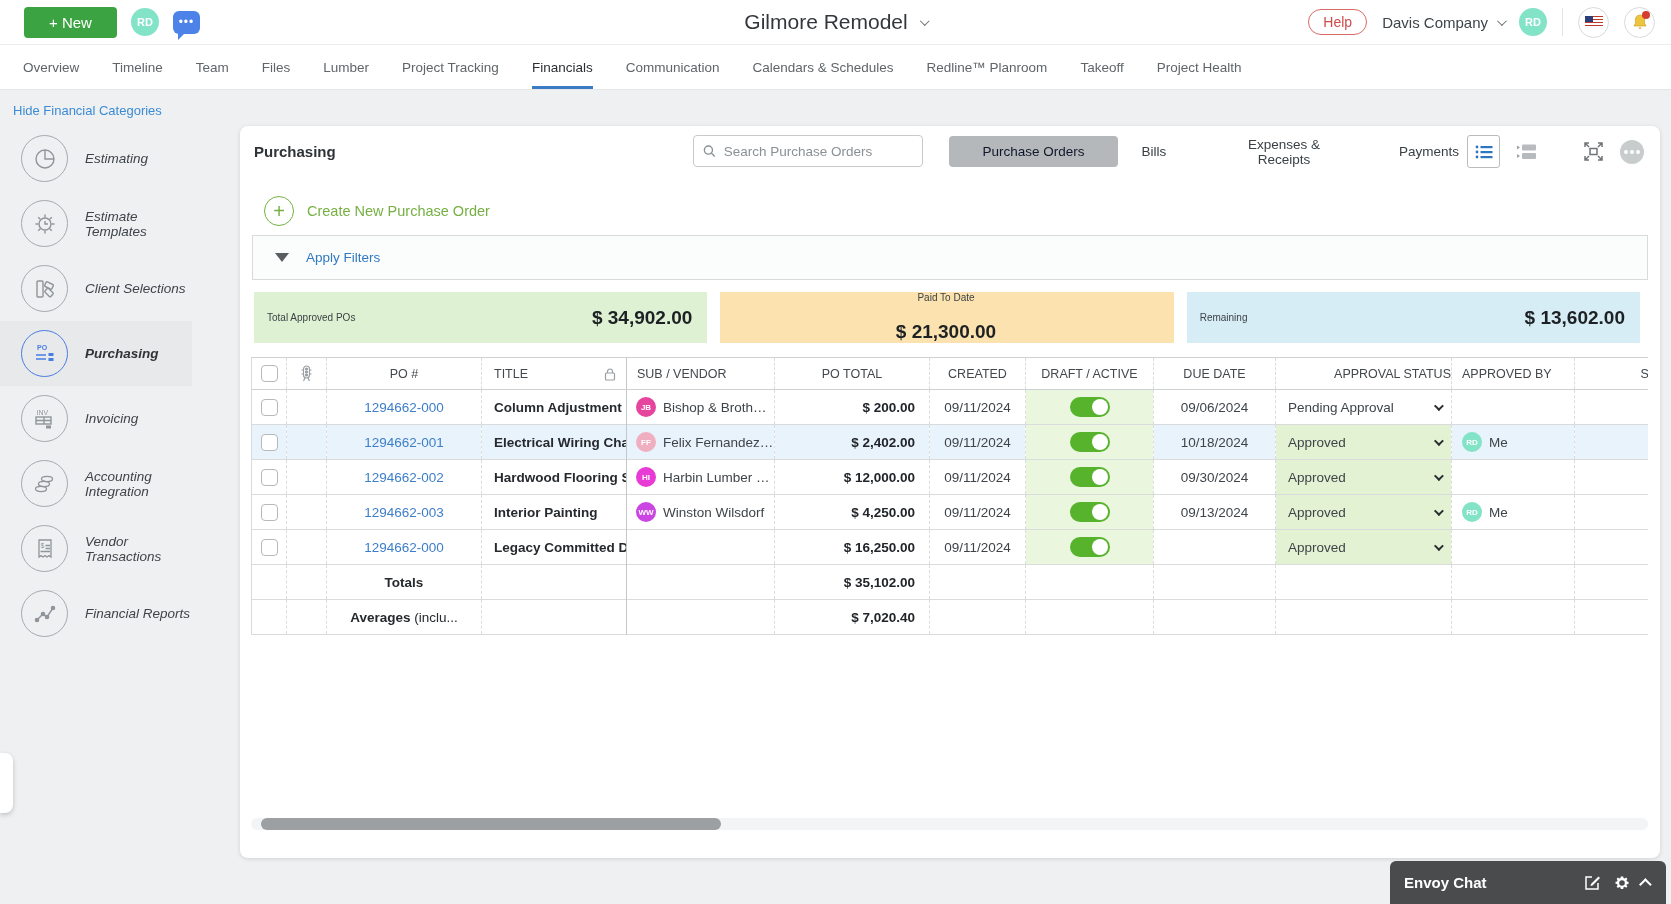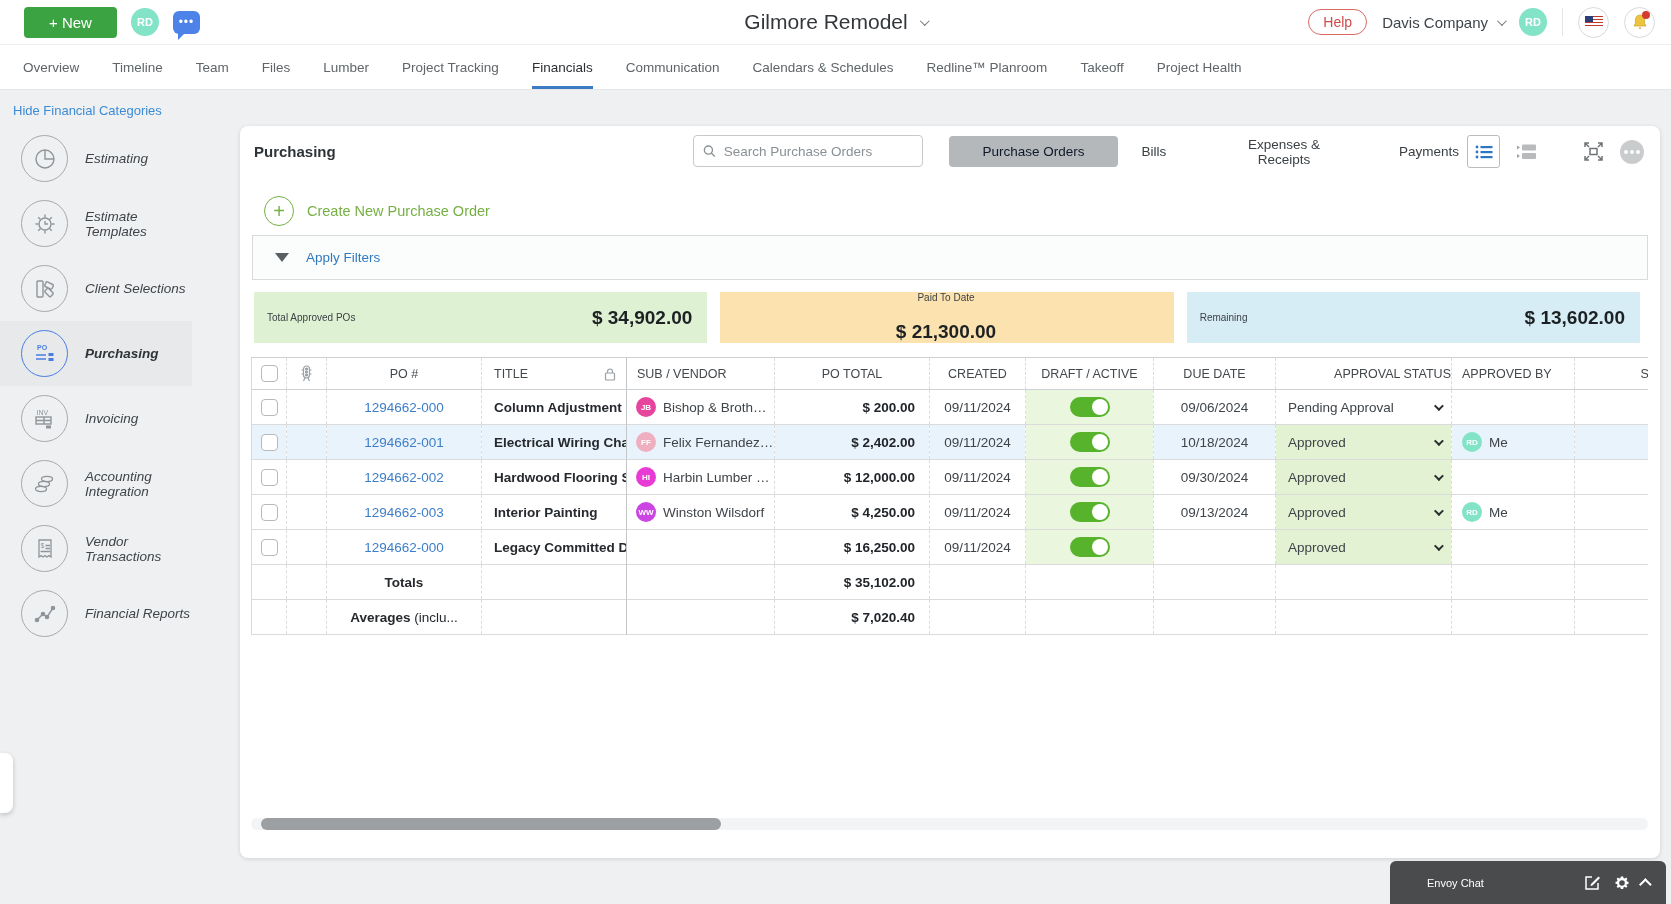--- a/index.html
+++ b/index.html
@@ -105,21 +105,21 @@
   .selchev { width:7px; height:7px; border-right:2px solid #2a2e32; border-bottom:2px solid #2a2e32; transform:rotate(45deg) translateY(-2px); }
   td.c-appby { padding-left:10px; }
   td.c-tot-label { text-align:center; font-weight:bold; color:#26292d; }
   .avg-suffix { font-weight:normal; }
   
   .hscroll { position:absolute; top:692px; left:11px; width:1397px; height:12px; background:#f3f4f5; border-radius:6px; }
   .hthumb { position:absolute; left:10px; top:0; width:460px; height:12px; background:#9da0a2; border-radius:6px; cursor:grab; }
   
   .left-tab { position:absolute; left:0; top:753px; width:13px; height:60px; background:#fff; border-radius:0 8px 8px 0; box-shadow:0 2px 5px rgba(0,0,0,.2); cursor:pointer; }
   .envoy { position:absolute; left:1390px; top:861px; width:276px; height:43px; background:#4a4b4d; border-radius:6px 6px 0 0; display:flex; align-items:center; padding:0 14px; color:#fff; cursor:pointer; }
-  .envoy-title { font-weight:normal; font-size:11px;margin-left:23px; }
+  .envoy-title { font-weight:bold; font-size:15px; }
   .envoy-ics { margin-left:auto; display:flex; align-items:center; gap:13px; }
   .chev-up { width:9px; height:9px; border-right:2px solid #fff; border-bottom:2px solid #fff; transform:rotate(-135deg) translateY(-3px); }
   svg { display:block; }
 </style>
 </head>
 <body>
 
 <header class="topbar">
   <div class="tb-left">
     <button class="btn-new">+ New</button>

